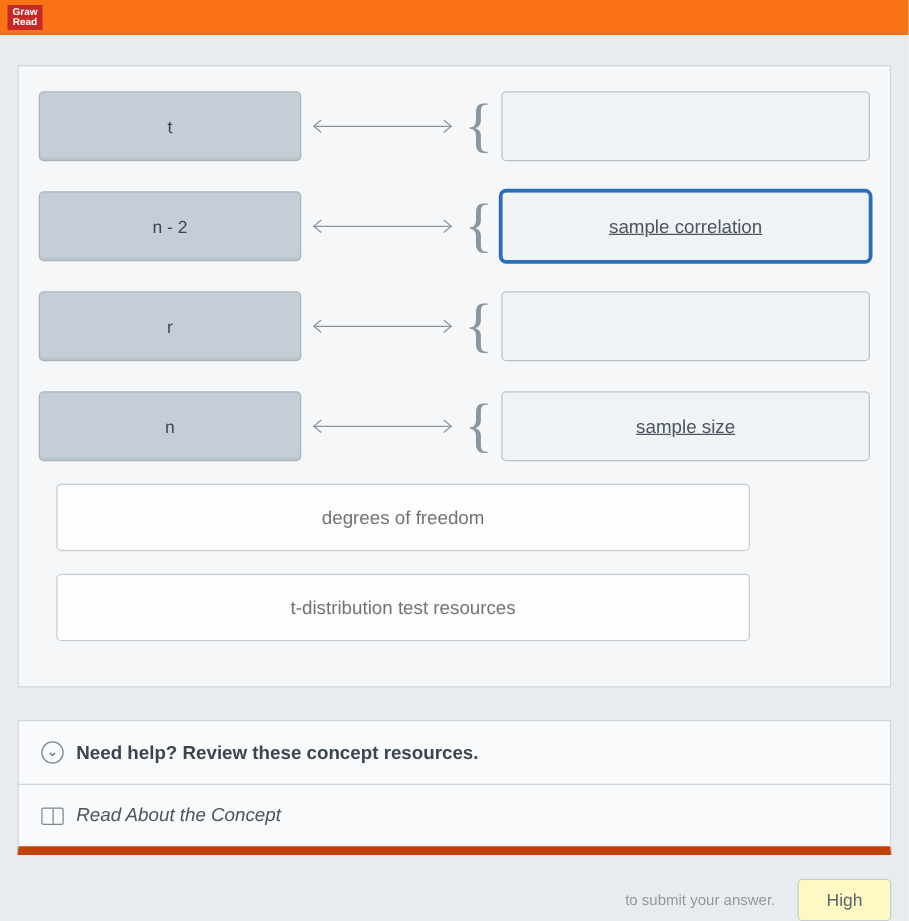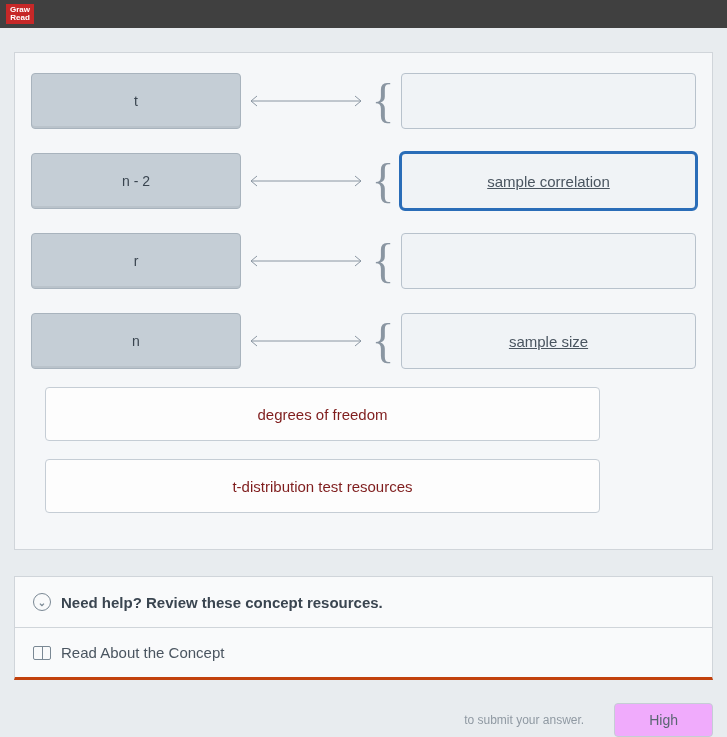--- a/index.html
+++ b/index.html
@@ -7,21 +7,21 @@
       width: 727px;
       height: 737px;
       background: #e8ecef;
       font-family: Arial, sans-serif;
       color: #4a5560;
       overflow: hidden;
       position: relative;
     }
     .topbar {
       height: 28px;
-      background: #404040;
+      background: #f97316;
       display: flex;
       align-items: center;
       padding: 0 6px;
     }
     .logo {
       background: #c62828;
       color: #fff;
       font-size: 8px;
       font-weight: bold;
       line-height: 8px;
@@ -99,37 +99,37 @@
       width: 555px;
       height: 54px;
       background: #fdfdfd;
       border: 1px solid #c5cdd5;
       border-radius: 4px;
       margin: 0 0 18px 14px;
       display: flex;
       align-items: center;
       justify-content: center;
       font-size: 15px;
-      color: #7f1d1d;
+      color: #737373;
       cursor: grab;
     }
     .help-section {
       margin: 26px 14px 0 14px;
     }
     .help-row {
       border: 1px solid #d0d5da;
       border-bottom: none;
       background: #f9fafb;
       padding: 16px 18px;
       display: flex;
       align-items: center;
       gap: 10px;
       font-size: 15px;
     }
-    .help-row:last-of-type { border-bottom: 3px solid #c2410c; }
+    .help-row:last-of-type { border-bottom: 7px solid #c2410c; font-style: italic; }
     .help-row.header { font-weight: bold; color: #3a4550; }
     .chev-icon {
       width: 18px; height: 18px;
       border: 1.5px solid #7a8894;
       border-radius: 50%;
       display: flex;
       align-items: center;
       justify-content: center;
       font-size: 10px;
       color: #7a8894;
@@ -147,34 +147,34 @@
       width: 1px;
       background: #7a8894;
     }
     .footer {
       position: absolute;
       bottom: 0;
       left: 0; right: 0;
       padding: 6px 14px 0 14px;
       display: flex;
       align-items: center;
-      gap: 24px;
+      gap: 12px;
       font-size: 13px;
       color: #6a7682;
     }
     .footer-text {
       flex: 1;
       text-align: right;
       padding-right: 6px;
       font-size: 12px;
       opacity: 0.7;
     }
     .conf-btn {
-      padding: 8px 34px;
-      background: #f0abfc;
+      padding: 8px 22px;
+      background: #fef9c3;
       border: 1px solid #c5cdd5;
       border-radius: 4px;
       font-size: 14px;
       color: #5a6672;
       cursor: pointer;
     }
   </style>
 </head>
 <body>
 

